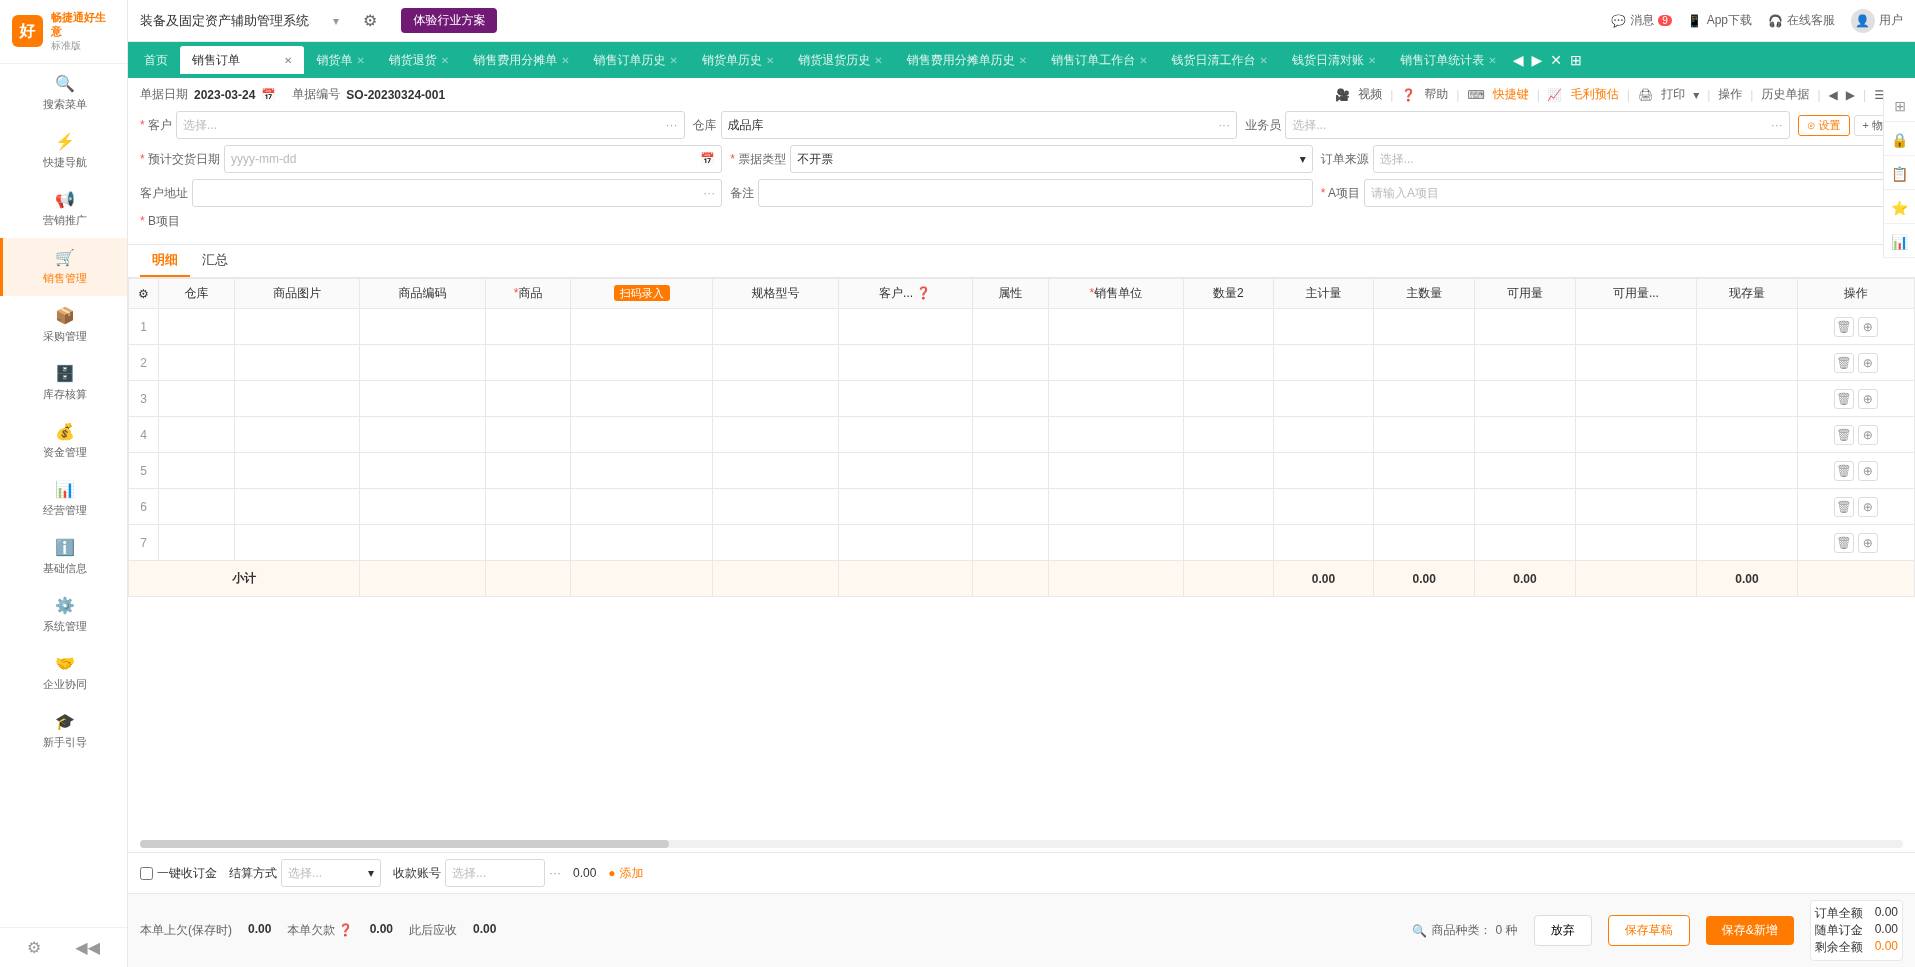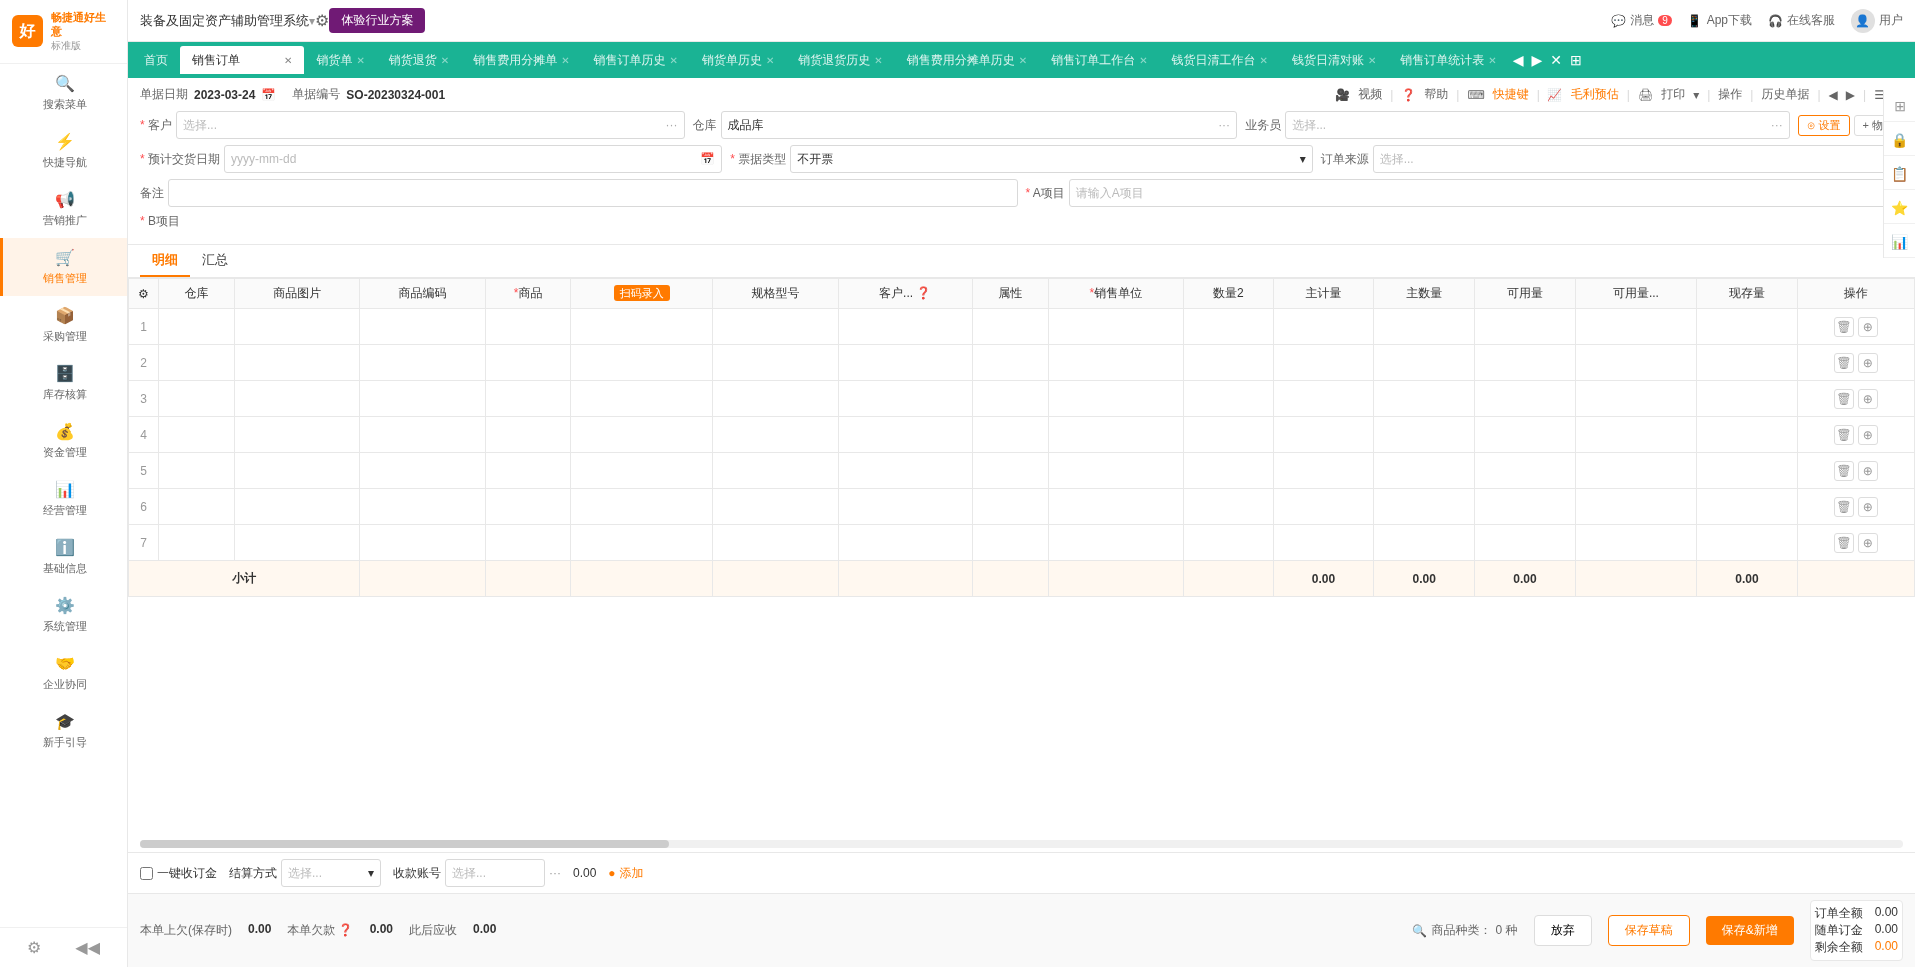--- a/index.html
+++ b/index.html
@@ -17,21 +17,21 @@
     .sidebar-item.active .icon { color: #ff7a00; }
     .sidebar-item .label { font-size: 11px; color: #666; text-align: center; }
     .sidebar-item.active .label { color: #ff7a00; }
     .sidebar-bottom { padding: 10px; border-top: 1px solid #f0f0f0; display: flex; justify-content: space-around; align-items: center; }
 
     
     .main { margin-left: 128px; height: 100%; display: flex; flex-direction: column; }
 
     
     .topbar { height: 42px; background: #fff; border-bottom: 1px solid #e8e8e8; display: flex; align-items: center; justify-content: space-between; padding: 0 12px; }
-    .topbar-left { display: flex; align-items: center; gap: 0; }
+    .topbar-left { display: flex; align-items: center; gap: 24px; }
     .system-name { font-size: 13px; color: #333; }
     .topbar-btn { padding: 4px 12px; background: #701a75; color: #fff; border: none; border-radius: 4px; cursor: pointer; font-size: 12px; }
     .topbar-right { display: flex; align-items: center; gap: 16px; font-size: 12px; color: #666; }
     .topbar-right-item { display: flex; align-items: center; gap: 4px; cursor: pointer; }
     .badge { background: #ff4d4f; color: #fff; border-radius: 8px; padding: 0 4px; font-size: 10px; }
 
     
     .tabbar { height: 36px; background: #1ab394; display: flex; align-items: center; padding: 0 4px; overflow: hidden; }
     .tab-item { height: 28px; padding: 0 12px; display: flex; align-items: center; gap: 4px; border-radius: 3px 3px 0 0; cursor: pointer; font-size: 12px; color: rgba(255,255,255,0.85); white-space: nowrap; }
     .tab-item.active { background: #fff; color: #333; gap: 44px; }
@@ -356,20 +356,24 @@
         <div class="field-item">
           <span class="field-label">订单来源</span>
           <div class="field-select">
             <span style="color:#bbb;">选择...</span>
             <span>▾</span>
           </div>
         </div>
       </div>
 
       <div class="field-row">
+        <div class="field-item">
+          <span class="field-label">客户地址</span>
+          <div class="field-input with-dots"></div>
+        </div>
         <div class="field-item">
           <span class="field-label">备注</span>
           <div class="field-input" style="flex:2;"></div>
         </div>
         <div class="field-item">
           <span class="field-label required">A项目</span>
           <div class="field-input">
             <span style="color:#bbb;">请输入A项目</span>
           </div>
         </div>

